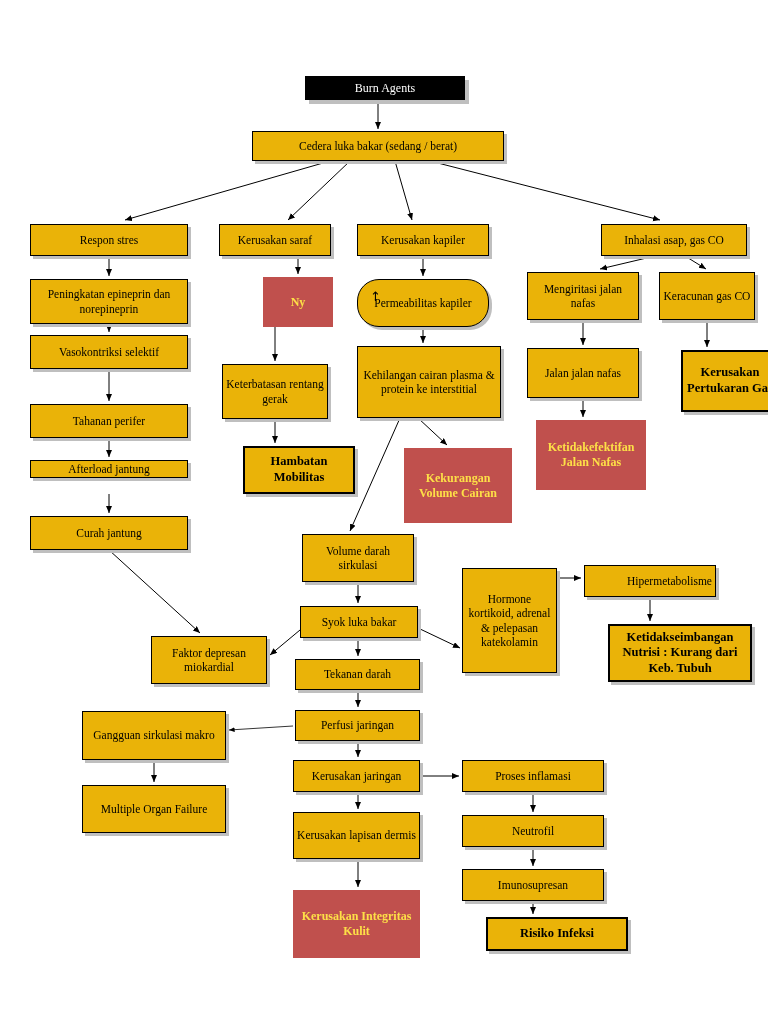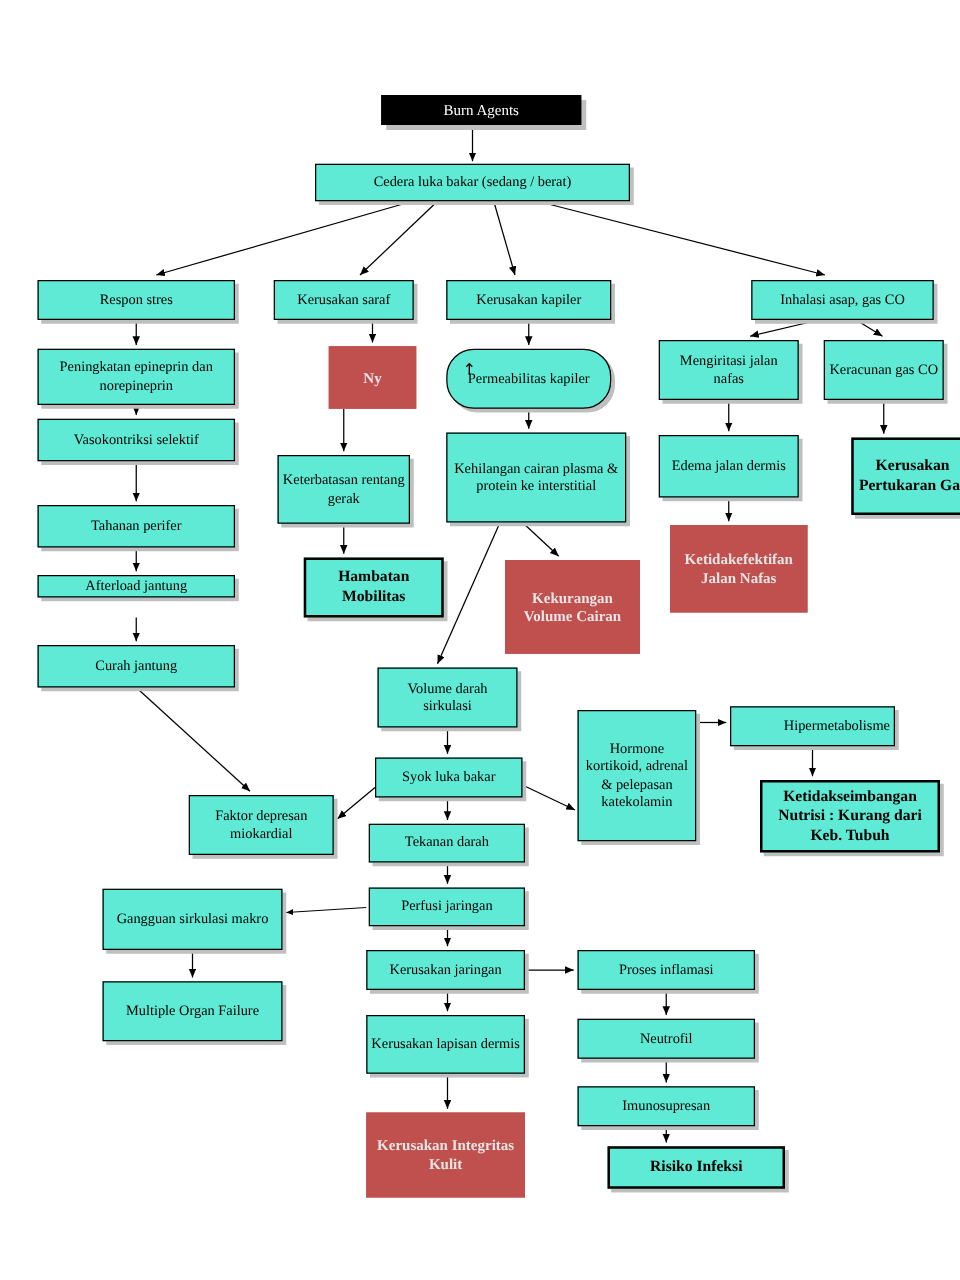--- a/index.html
+++ b/index.html
@@ -8,32 +8,32 @@
     background:#ffffff;
     font-family:"Liberation Serif", serif;
     position:relative;
     overflow:hidden;
   }
   #canvas{position:absolute;left:0;top:0;width:768px;height:1024px;}
   .node{
     position:absolute;
     box-sizing:border-box;
     border:1px solid #000;
-    background:#5eead4;
+    background:#eab308;
     display:flex;align-items:center;justify-content:center;
     text-align:center;
     font-size:11.5px;
     line-height:1.25;
     color:#000;
     padding:2px 3px;
   }
   .node.red{
     background:#c0504d;
     border:1px solid #c0504d;
-    color:#e5e5e5;
+    color:#fde047;
     font-weight:bold;
     font-size:12px;
   }
   .node.heavy{
     border:2.5px solid #000;
     font-weight:bold;
     font-size:12.5px;
     margin-left:24px;
   }
   .node.title{
@@ -162,21 +162,21 @@
       <div class="node shadow" style="left: 30px; top: 335px; width: 158px; height: 34px;">
         <span class="inner">Vasokontriksi selektif</span>
       </div>
       <div class="node shadow" style="left: 222px; top: 364px; width: 106px; height: 55px;">
         <span class="inner">Keterbatasan rentang gerak</span>
       </div>
       <div class="node shadow" style="left: 357px; top: 346px; width: 144px; height: 72px;">
         <span class="inner">Kehilangan cairan plasma &amp; protein ke interstitial</span>
       </div>
       <div class="node shadow" style="left: 527px; top: 348px; width: 112px; height: 50px;">
-        <span class="inner">Edema jalan dermis</span>
+        <span class="inner">Jalan jalan nafas</span>
       </div>
       <div class="node heavy shadow" style="left: 657px; top: 350px; width: 98px; height: 62px;">
         <span class="inner">Kerusakan Pertukaran Gas</span>
       </div>
       <div class="node shadow" style="left: 30px; top: 404px; width: 158px; height: 34px;">
         <span class="inner">Tahanan perifer</span>
       </div>
       <div class="node heavy shadow" style="left: 219px; top: 446px; width: 112px; height: 48px;">
         <span class="inner">Hambatan Mobilitas</span>
       </div>

